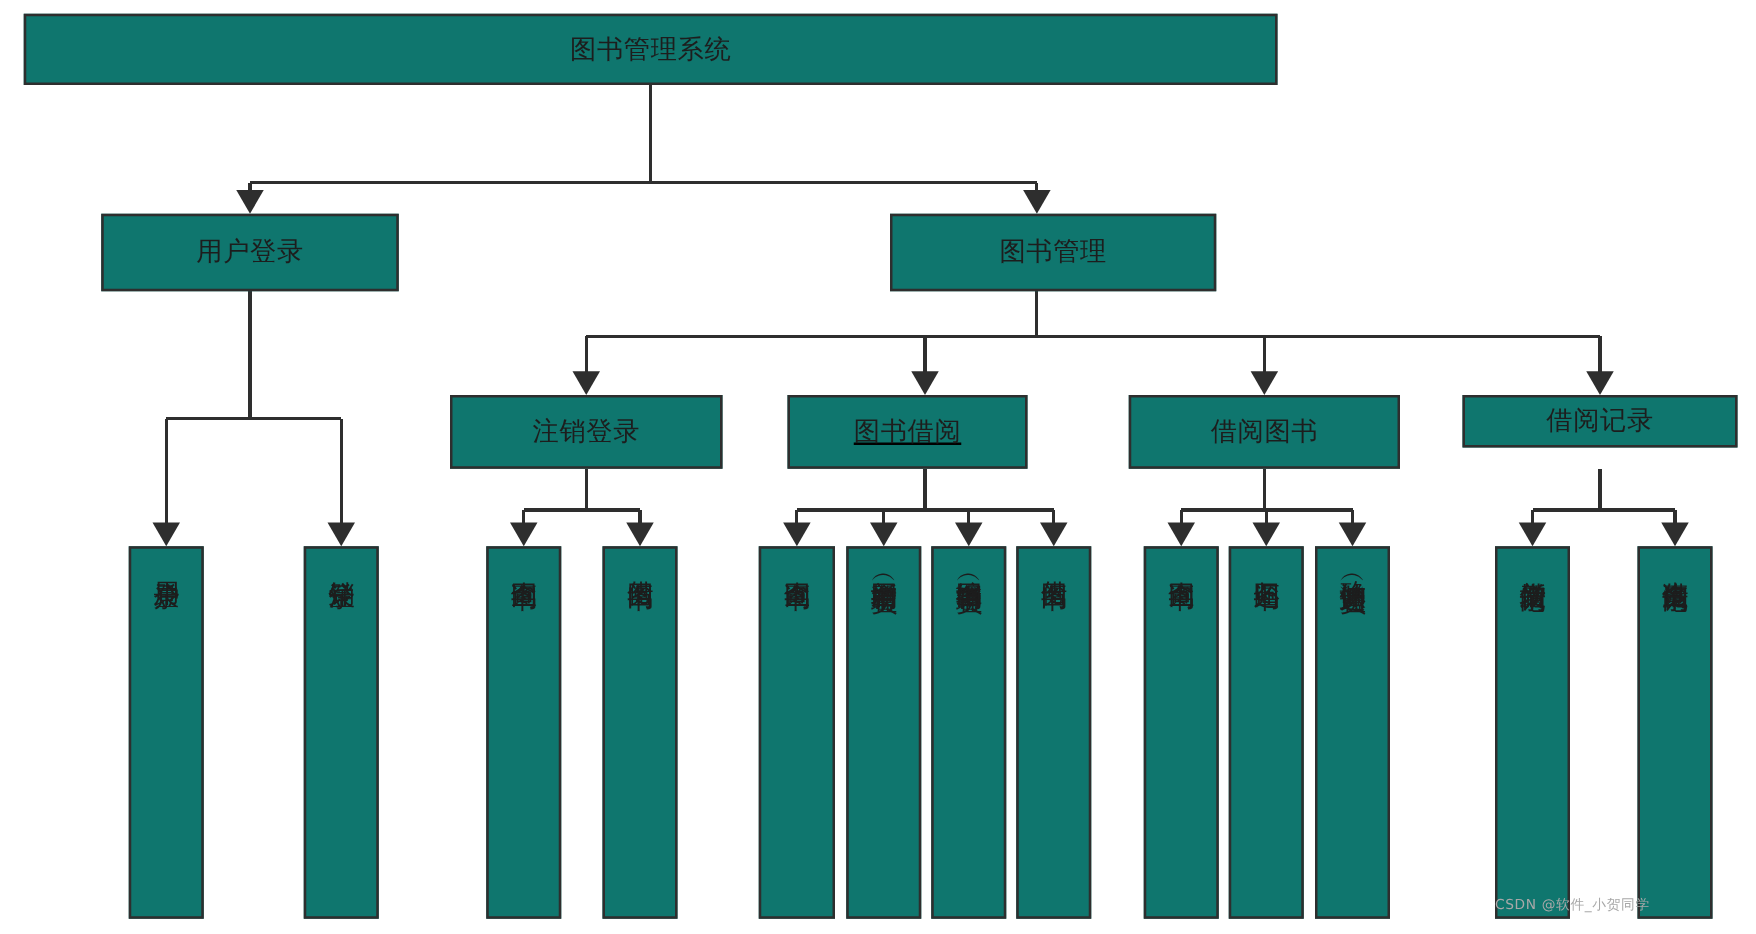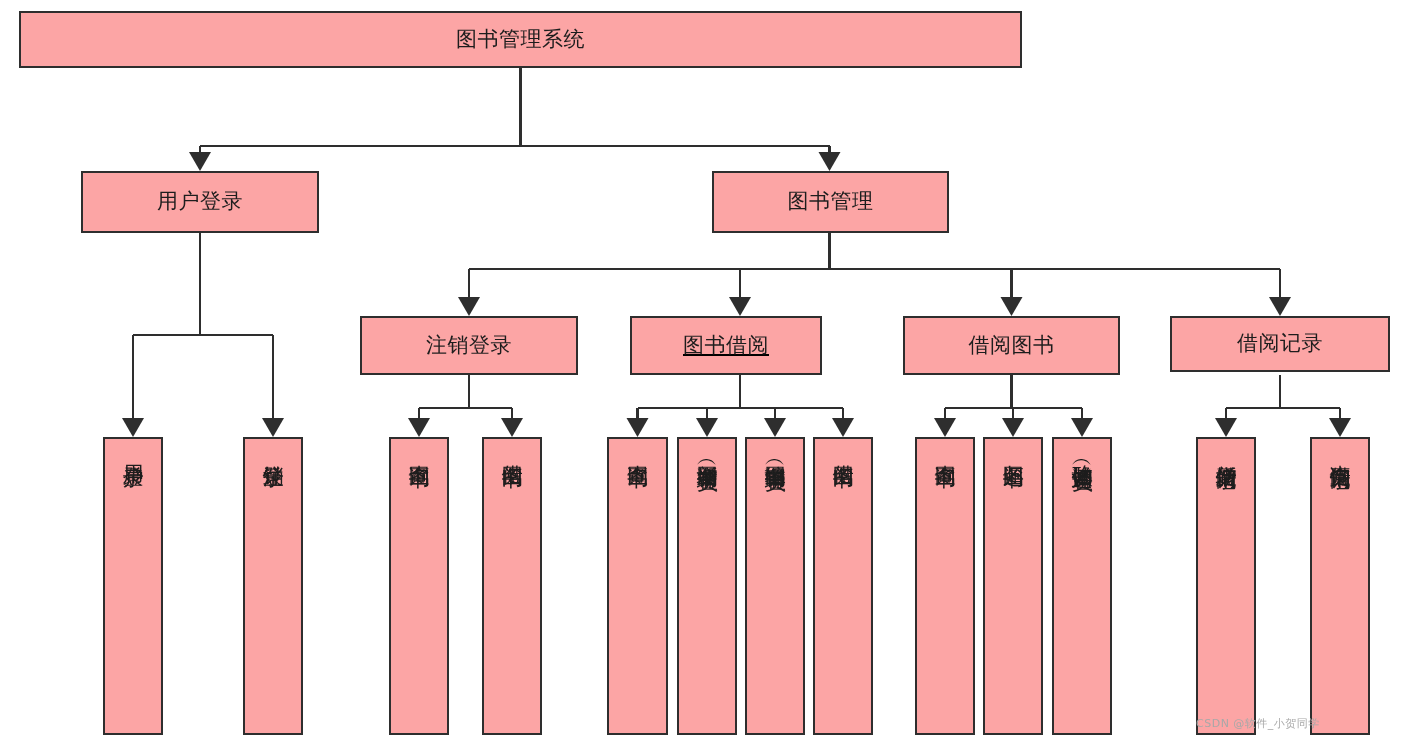--- a/index.html
+++ b/index.html
@@ -23,21 +23,21 @@
     height: 747px;
   }
   svg.diagram-canvas {
     display: block;
     width: 1405px;
     height: 747px;
   }
   .node-box {
     position: absolute;
     box-sizing: border-box;
-    background: #fca5a5;
+    background: #0f766e;
     border: 2.5px solid #2e2e2e;
     display: flex;
     align-items: center;
     justify-content: center;
     overflow: hidden;
   }
   .node-label-h {
     font-size: 21px;
     line-height: 1.1;
     color: #1d1d1d;
@@ -127,33 +127,33 @@
       <line x1="1340" y1="408" x2="1340" y2="419" stroke="#2e2e2e" stroke-width="2.5" shape-rendering="crispEdges"></line>
       <polygon points="1329,418 1351,418 1340,437" fill="#2e2e2e"></polygon>
     </svg>
   <div id="node-layer">
       <div class="node-box" style="left: 19px; top: 11px; width: 1003px; height: 57px; border-color: rgb(46, 46, 46);">
         <span class="node-label-h" style="color: rgb(29, 29, 29);">图书管理系统</span>
       </div>
       <div class="node-box" style="left: 81px; top: 171px; width: 238px; height: 62px; border-color: rgb(46, 46, 46);">
         <span class="node-label-h" style="color: rgb(29, 29, 29);">用户登录</span>
       </div>
-      <div class="node-box" style="left: 712px; top: 171px; width: 237px; height: 62px; border-color: rgb(46, 46, 46);">
+      <div class="node-box" style="left: 712px; top: 171px; width: 261px; height: 62px; border-color: rgb(46, 46, 46);">
         <span class="node-label-h" style="color: rgb(29, 29, 29);">图书管理</span>
       </div>
       <div class="node-box" style="left: 360px; top: 316px; width: 218px; height: 59px; border-color: rgb(46, 46, 46);">
         <span class="node-label-h" style="color: rgb(29, 29, 29);">注销登录</span>
       </div>
       <div class="node-box" style="left: 630px; top: 316px; width: 192px; height: 59px; border-color: rgb(46, 46, 46); text-decoration: underline;">
         <span class="node-label-h" style="color: rgb(29, 29, 29);">图书借阅</span>
       </div>
       <div class="node-box" style="left: 903px; top: 316px; width: 217px; height: 59px; border-color: rgb(46, 46, 46);">
         <span class="node-label-h" style="color: rgb(29, 29, 29);">借阅图书</span>
       </div>
-      <div class="node-box" style="left: 1170px; top: 316px; width: 220px; height: 56px; border-color: rgb(46, 46, 46);">
+      <div class="node-box" style="left: 1170px; top: 316px; width: 220px; height: 42px; border-color: rgb(46, 46, 46);">
         <span class="node-label-h" style="color: rgb(29, 29, 29);">借阅记录</span>
       </div>
       <div class="node-box leaf" style="left: 103px; top: 437px; width: 60px; height: 298px; border-color: rgb(46, 46, 46);">
         <span class="node-label-v" style="color: rgb(29, 29, 29);">用户登录</span>
       </div>
       <div class="node-box leaf" style="left: 243px; top: 437px; width: 60px; height: 298px; border-color: rgb(46, 46, 46);">
         <span class="node-label-v" style="color: rgb(29, 29, 29);">注销登录</span>
       </div>
       <div class="node-box leaf" style="left: 389px; top: 437px; width: 60px; height: 298px; border-color: rgb(46, 46, 46);">
         <span class="node-label-v" style="color: rgb(29, 29, 29);">查询图书</span>

